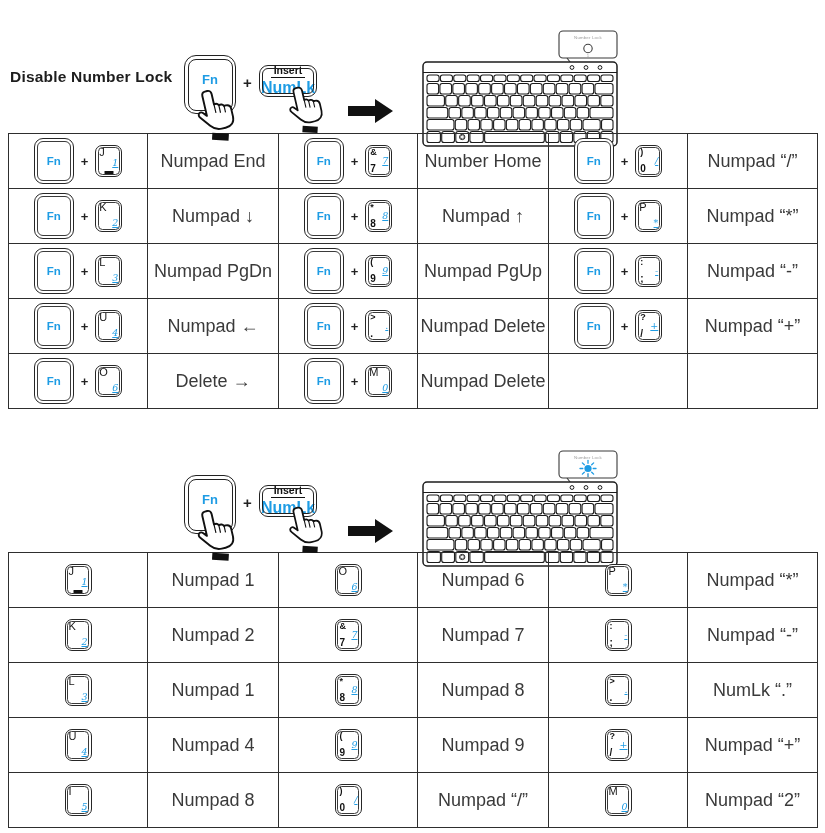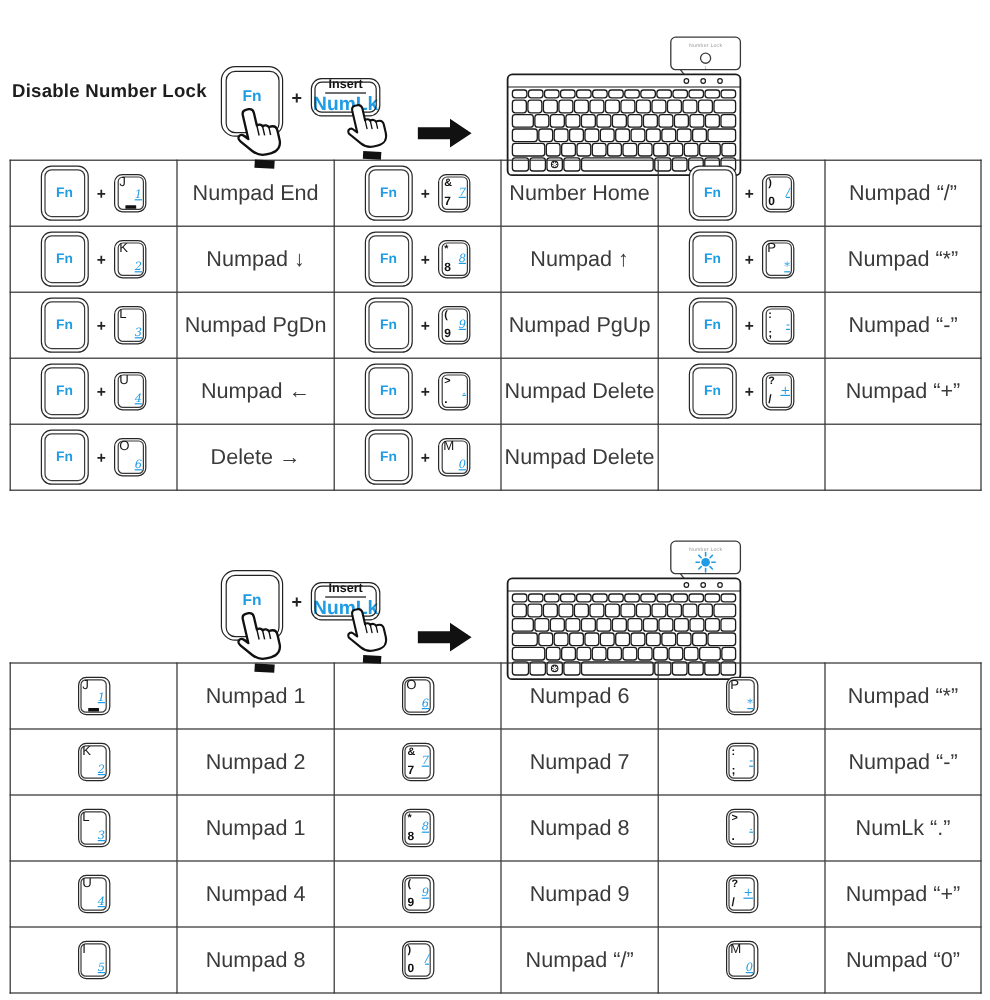--- a/index.html
+++ b/index.html
@@ -728,18 +728,18 @@
           </td>
           <td class="cell-label">Numpad “/”</td>
           <td class="cell-key">
             <span class="combo">
               <span class="keycap sm">
                 <span class="kc-main">M</span>
                 <span class="kc-blue">0</span>
               </span>
             </span>
           </td>
-          <td class="cell-label">Numpad “0”</td>
+          <td class="cell-label">Numpad “2”</td>
         </tr>
       </tbody>
   </table>
 
 </div>
 
 </body></html>

